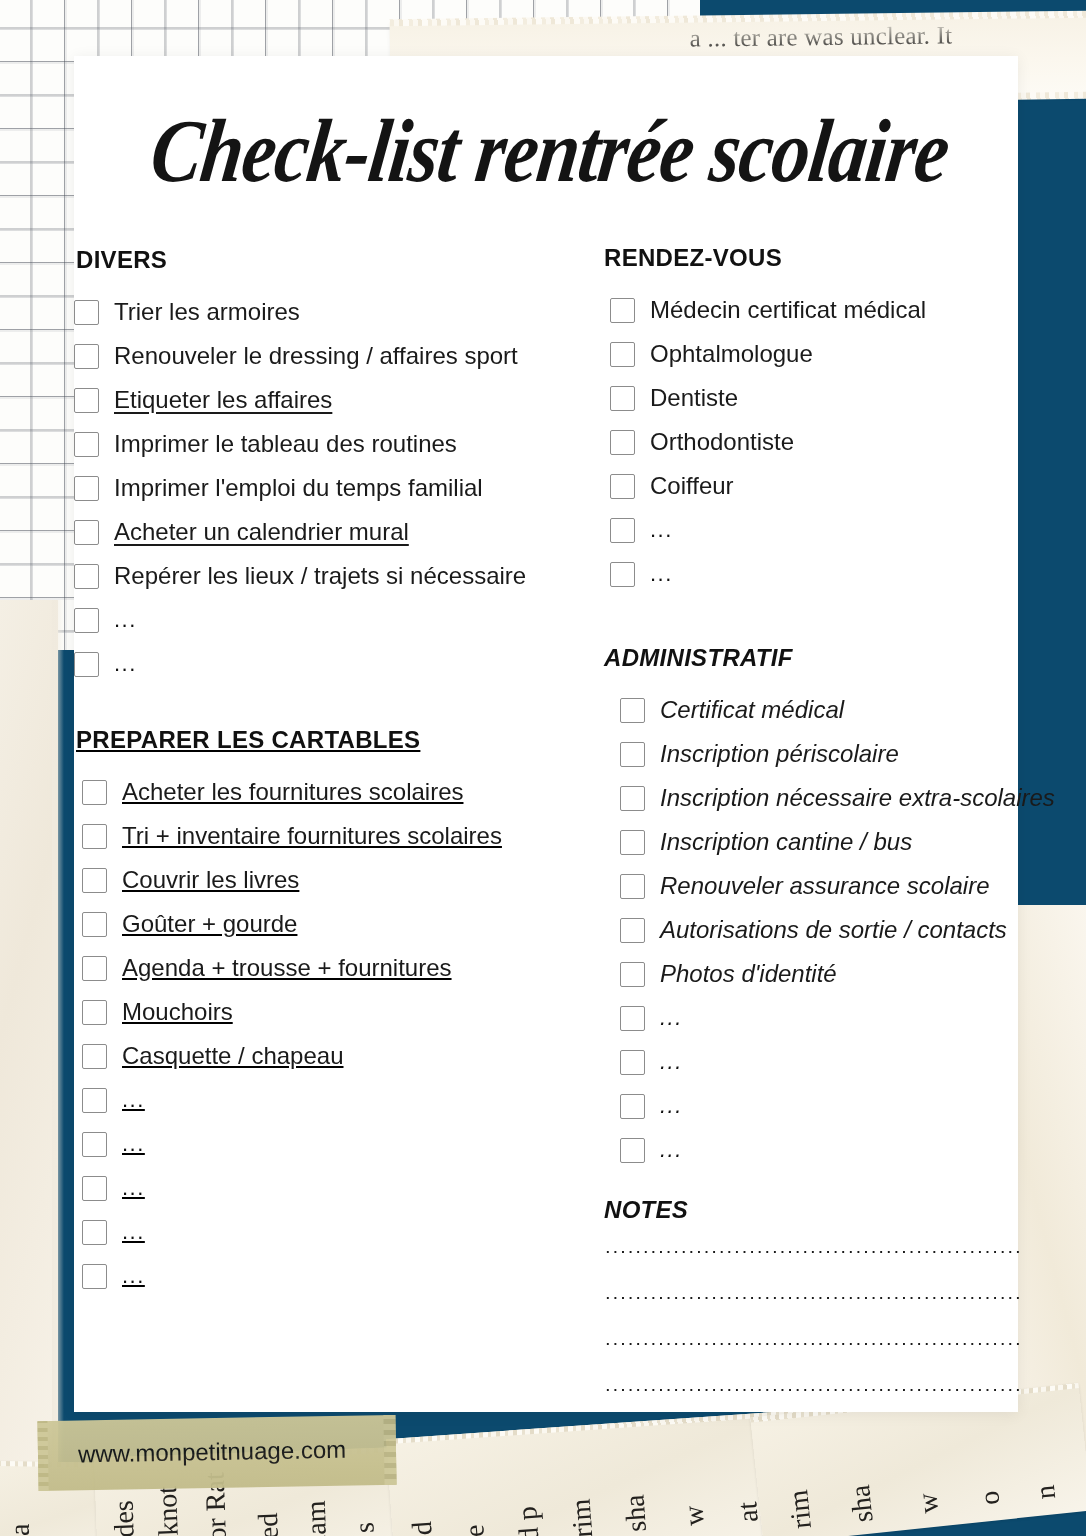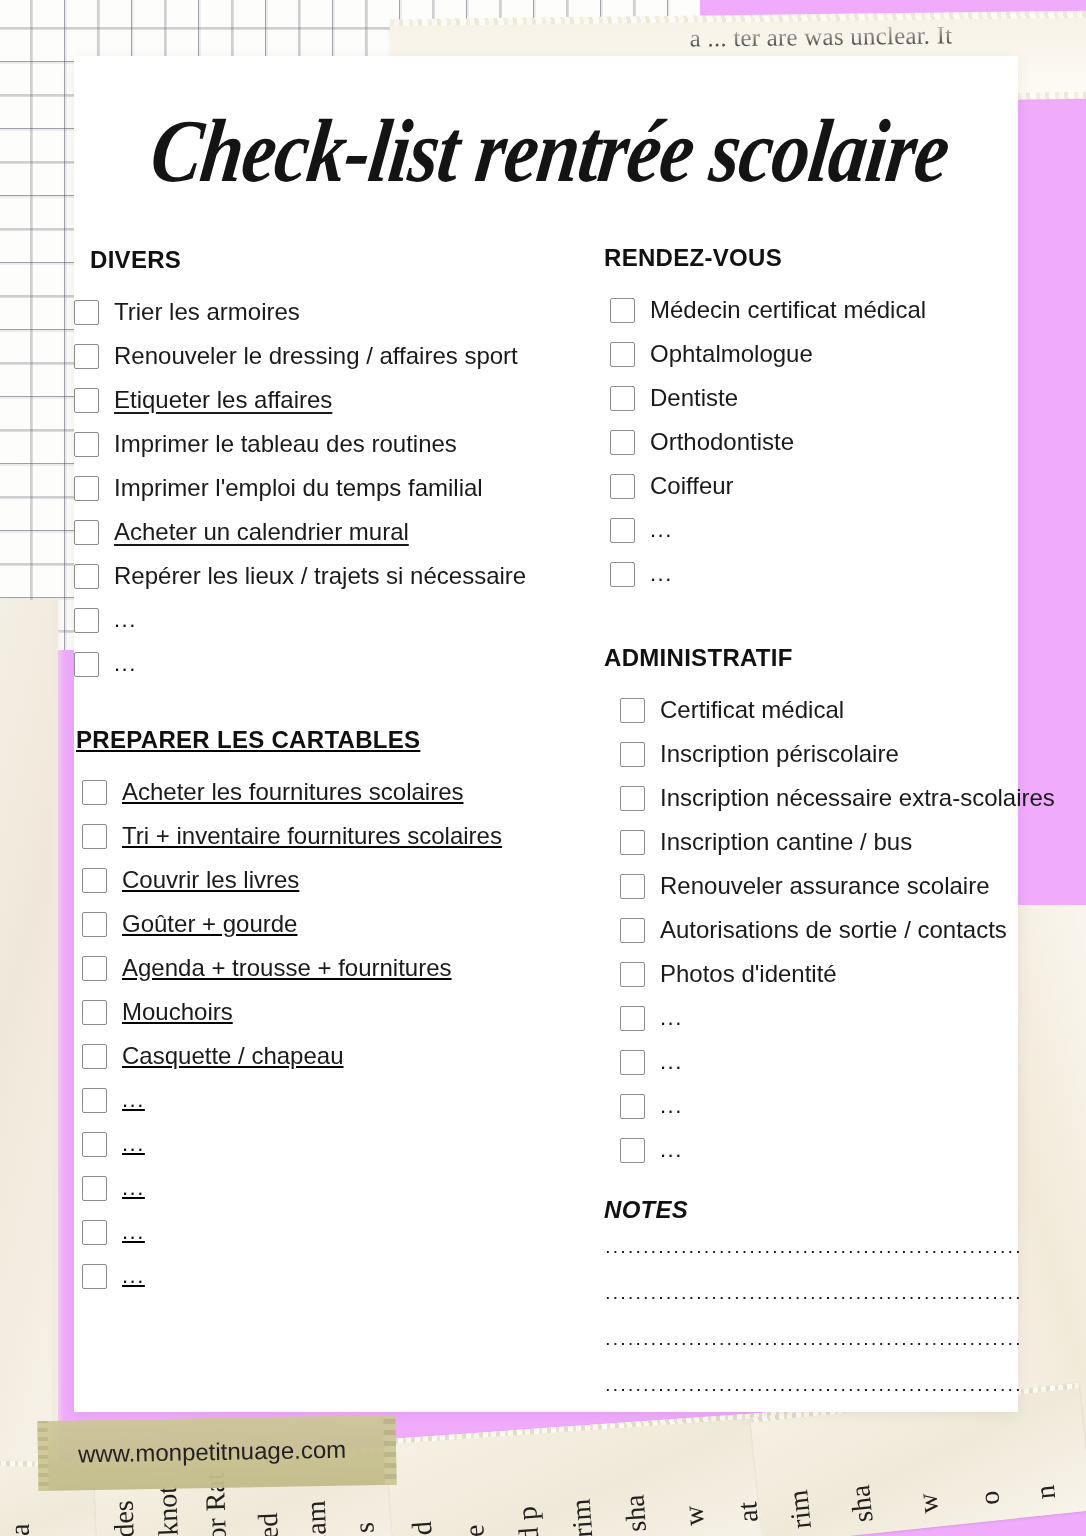--- a/index.html
+++ b/index.html
@@ -5,21 +5,21 @@
   html, body {
     margin: 0;
     padding: 0;
     background: #ffffff;
   }
   #page {
     position: relative;
     width: 1086px;
     height: 1536px;
     overflow: hidden;
-    background: #f0abfc;
+    background: #0c4a6e;
     font-family: "Liberation Sans", sans-serif;
   }
 
   
   .bg-layer { position: absolute; }
 
   
   #grid-paper {
     left: 0; top: 0;
     width: 700px; height: 650px;
@@ -201,27 +201,27 @@
     font-size: 24px;
     color: #1a1a1a;
     line-height: 1;
     white-space: nowrap;
   }
   .item-label.link { text-decoration: underline; text-underline-offset: 4px; }
   .item-label.dots { font-size: 22px; letter-spacing: 1.5px; color:#111; }
 
   
   #sec-divers      { padding-left: 0px;  }
-  #sec-divers .section-title { margin-left: 16px; }
+  #sec-divers .section-title { margin-left: 2px; }
   #sec-cartables   { padding-left: 8px; margin-top: 40px; text-decoration: underline; }
   #sec-cartables .section-title { margin-left: -6px; }
 
   #sec-rdv         { padding-left: 8px; }
   #sec-rdv .section-title { margin-left: -6px; }
-  #sec-admin       { padding-left: 18px; margin-top: 48px; }
+  #sec-admin       { padding-left: 18px; margin-top: 48px; font-style: italic; }
   #sec-admin .section-title { margin-left: -16px; }
 
   
   #sec-notes { padding-left: 18px; margin-top: 24px; font-style: italic; }
   #sec-notes .section-title { margin-left: -16px; margin-bottom: 22px; }
   .note-line {
     height: 46px;
     margin-left: -16px;
     width: 418px;
     background-image: radial-gradient(circle, #1b1b1b 1.25px, rgba(0,0,0,0) 1.4px);

